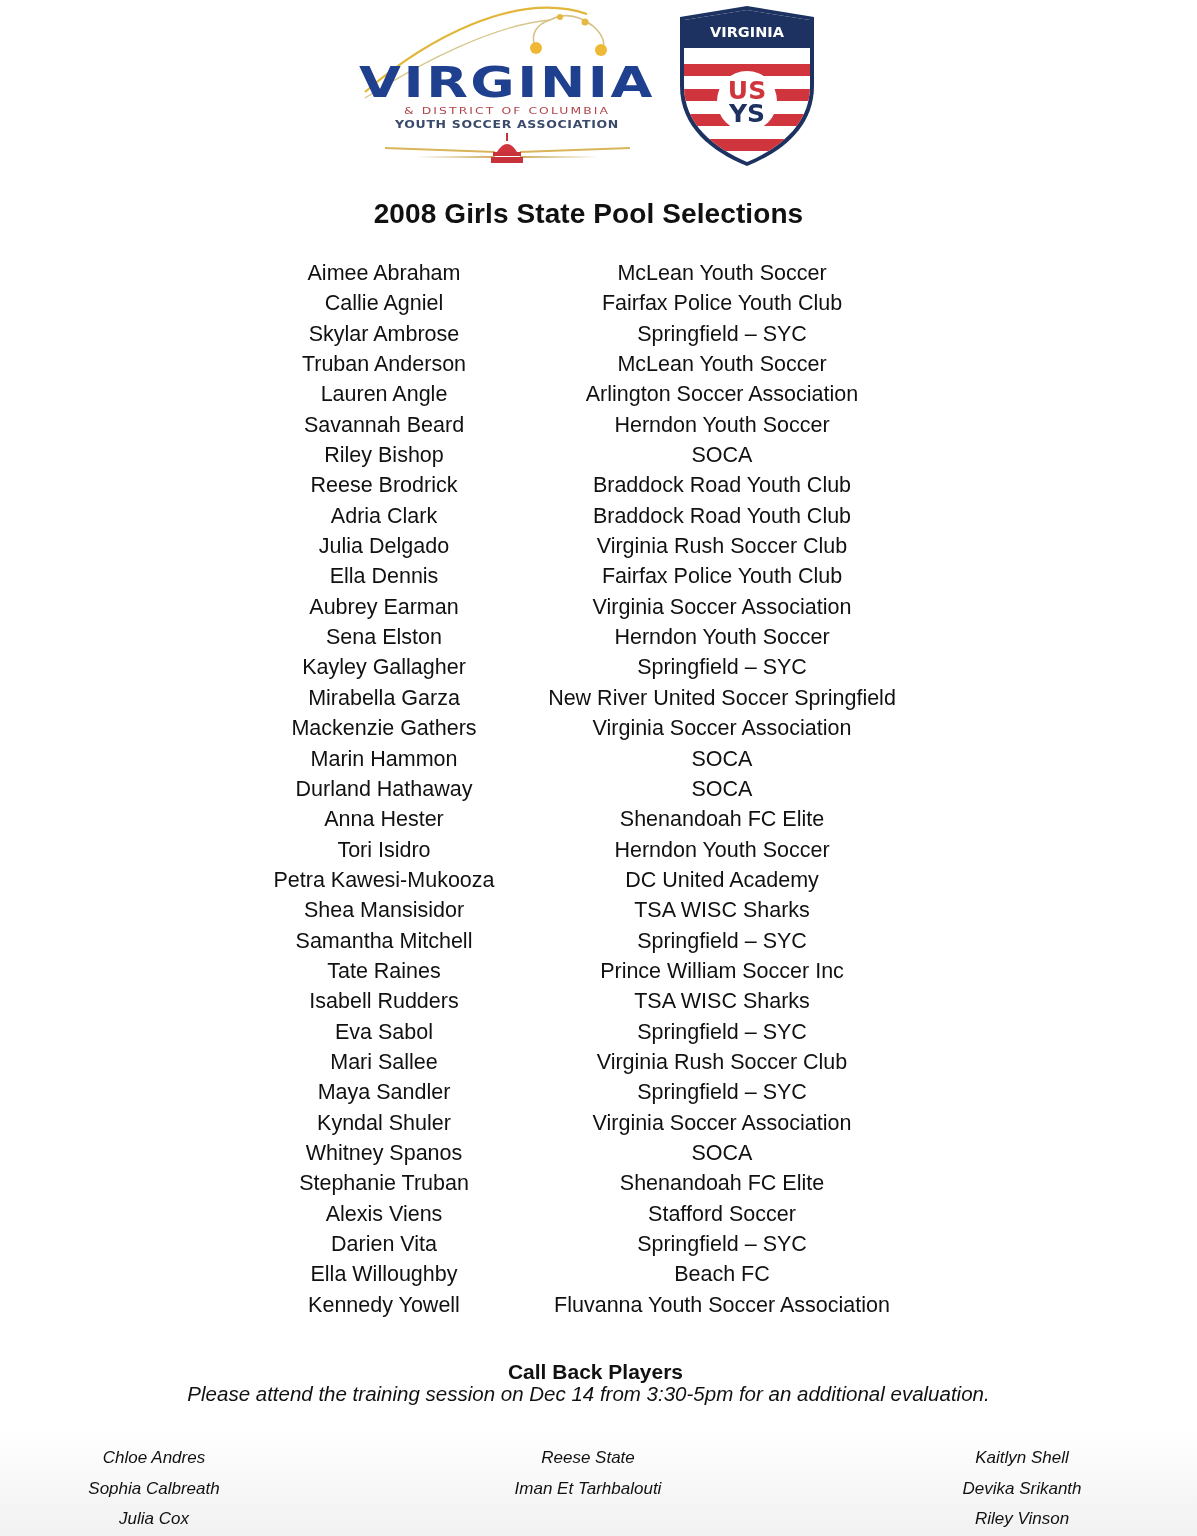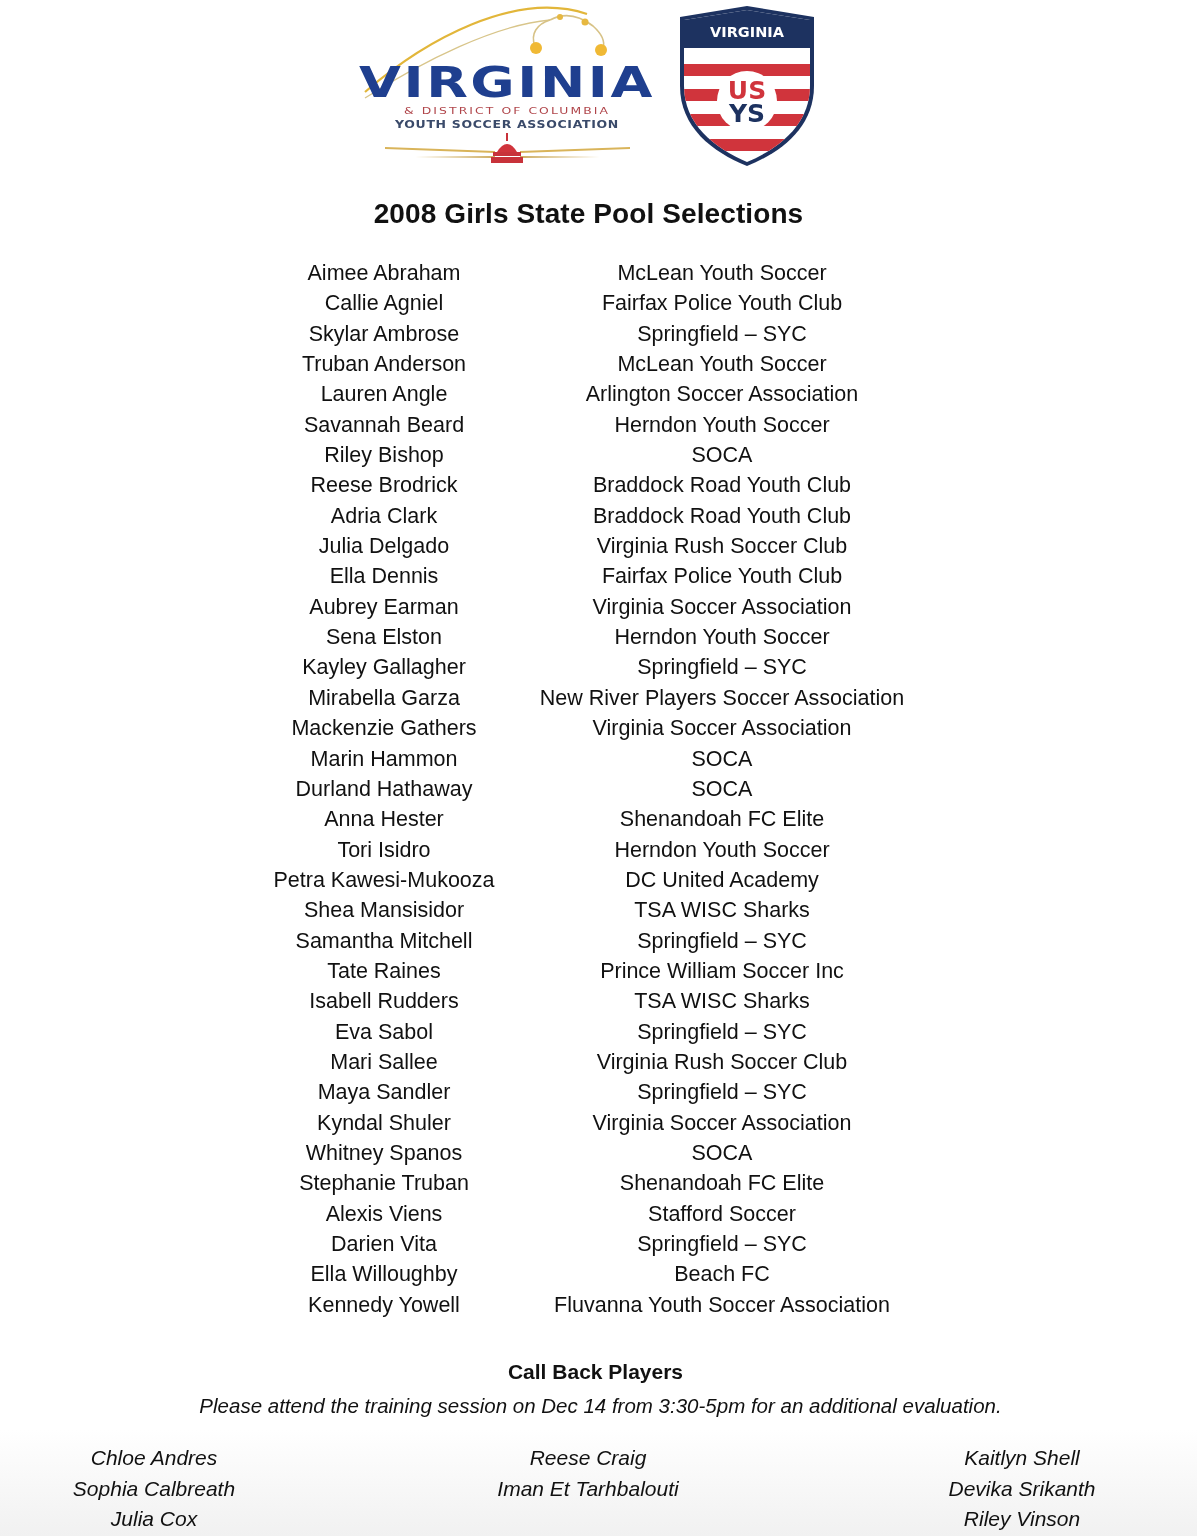--- a/index.html
+++ b/index.html
@@ -31,21 +31,21 @@
   .callback-title {
     position: absolute; top: 1353px; left: 0; width: 1177px; text-align: center;
     font-size: 21px; font-weight: bold;
   }
   .callback-note {
     position: absolute; top: 1382px; left: 0; width: 1177px; text-align: center;
     font-size: 20.5px; font-style: italic;
   }
   .callback-cols { position: absolute; top: 1443px; left: 0; width: 1197px; }
   .callback-col { position: absolute; top: 0; width: 300px; text-align: center; }
-  .callback-col .cb-name { display: block; height: 30.5px; line-height: 30px; font-size: 21px; font-style: italic; white-space: nowrap; }
+  .callback-col .cb-name { display: block; height: 30.5px; line-height: 30px; font-size: 17px; font-style: italic; white-space: nowrap; }
   .col-a { left: 4px; }
   .col-b { left: 438px; }
   .col-c { left: 872px; }
 </style>
 </head>
 <body>
 
 <header class="logos">
 
   <svg class="vydc-logo" viewBox="0 0 305 170" xmlns="http://www.w3.org/2000/svg">
@@ -150,21 +150,21 @@
     <div class="roster-row">
       <span class="player-name">Sena Elston</span>
       <span class="club-name">Herndon Youth Soccer</span>
     </div>
     <div class="roster-row">
       <span class="player-name">Kayley Gallagher</span>
       <span class="club-name">Springfield – SYC</span>
     </div>
     <div class="roster-row">
       <span class="player-name">Mirabella Garza</span>
-      <span class="club-name">New River Players Soccer Association</span>
+      <span class="club-name">New River United Soccer Springfield</span>
     </div>
     <div class="roster-row">
       <span class="player-name">Mackenzie Gathers</span>
       <span class="club-name">Virginia Soccer Association</span>
     </div>
     <div class="roster-row">
       <span class="player-name">Marin Hammon</span>
       <span class="club-name">SOCA</span>
     </div>
     <div class="roster-row">
@@ -235,30 +235,30 @@
       <span class="player-name">Ella Willoughby</span>
       <span class="club-name">Beach FC</span>
     </div>
     <div class="roster-row">
       <span class="player-name">Kennedy Yowell</span>
       <span class="club-name">Fluvanna Youth Soccer Association</span>
     </div>
   </section>
 
 <h2 class="callback-title" style="margin:7px;">Call Back Players</h2>
-<p class="callback-note" style="margin:12px;">Please attend the training session on Dec 14 from 3:30-5pm for an additional evaluation.</p>
+<p class="callback-note" style="margin:0;">Please attend the training session on Dec 14 from 3:30-5pm for an additional evaluation.</p>
 
 <section class="callback-cols">
   <div class="callback-col col-a">
     <span class="cb-name">Chloe Andres</span>
     <span class="cb-name">Sophia Calbreath</span>
     <span class="cb-name">Julia Cox</span>
   </div>
   <div class="callback-col col-b">
-    <span class="cb-name">Reese Craig</span>
+    <span class="cb-name">Reese State</span>
     <span class="cb-name">Iman Et Tarhbalouti</span>
   </div>
   <div class="callback-col col-c">
     <span class="cb-name">Kaitlyn Shell</span>
     <span class="cb-name">Devika Srikanth</span>
     <span class="cb-name">Riley Vinson</span>
   </div>
 </section>
 
 </body></html>

